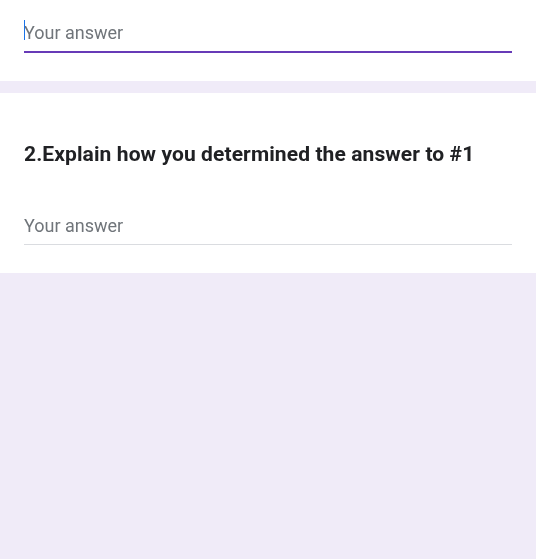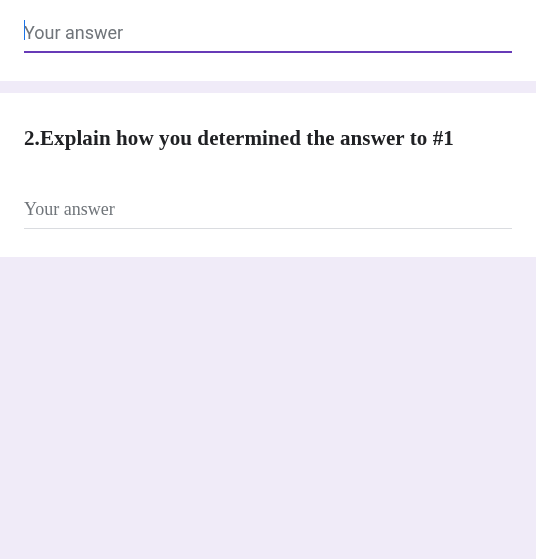--- a/index.html
+++ b/index.html
@@ -17,22 +17,21 @@
   .card {
     background: #ffffff;
     padding: 24px 24px 28px 24px;
     margin-bottom: 12px;
     border-radius: 0;
   }
   .card-1 {
     padding-top: 18px;
   }
   .card-2 {
-    padding-top: 30px;
-    font-family: Liberation Serif, serif;
+    padding-top: 46px;
   }
   .question-title {
     font-size: 21px;
     font-weight: 700;
     color: #202124;
     line-height: 1.45;
     letter-spacing: 0.1px;
     margin-bottom: 42px;
   }
   .answer-wrap {

